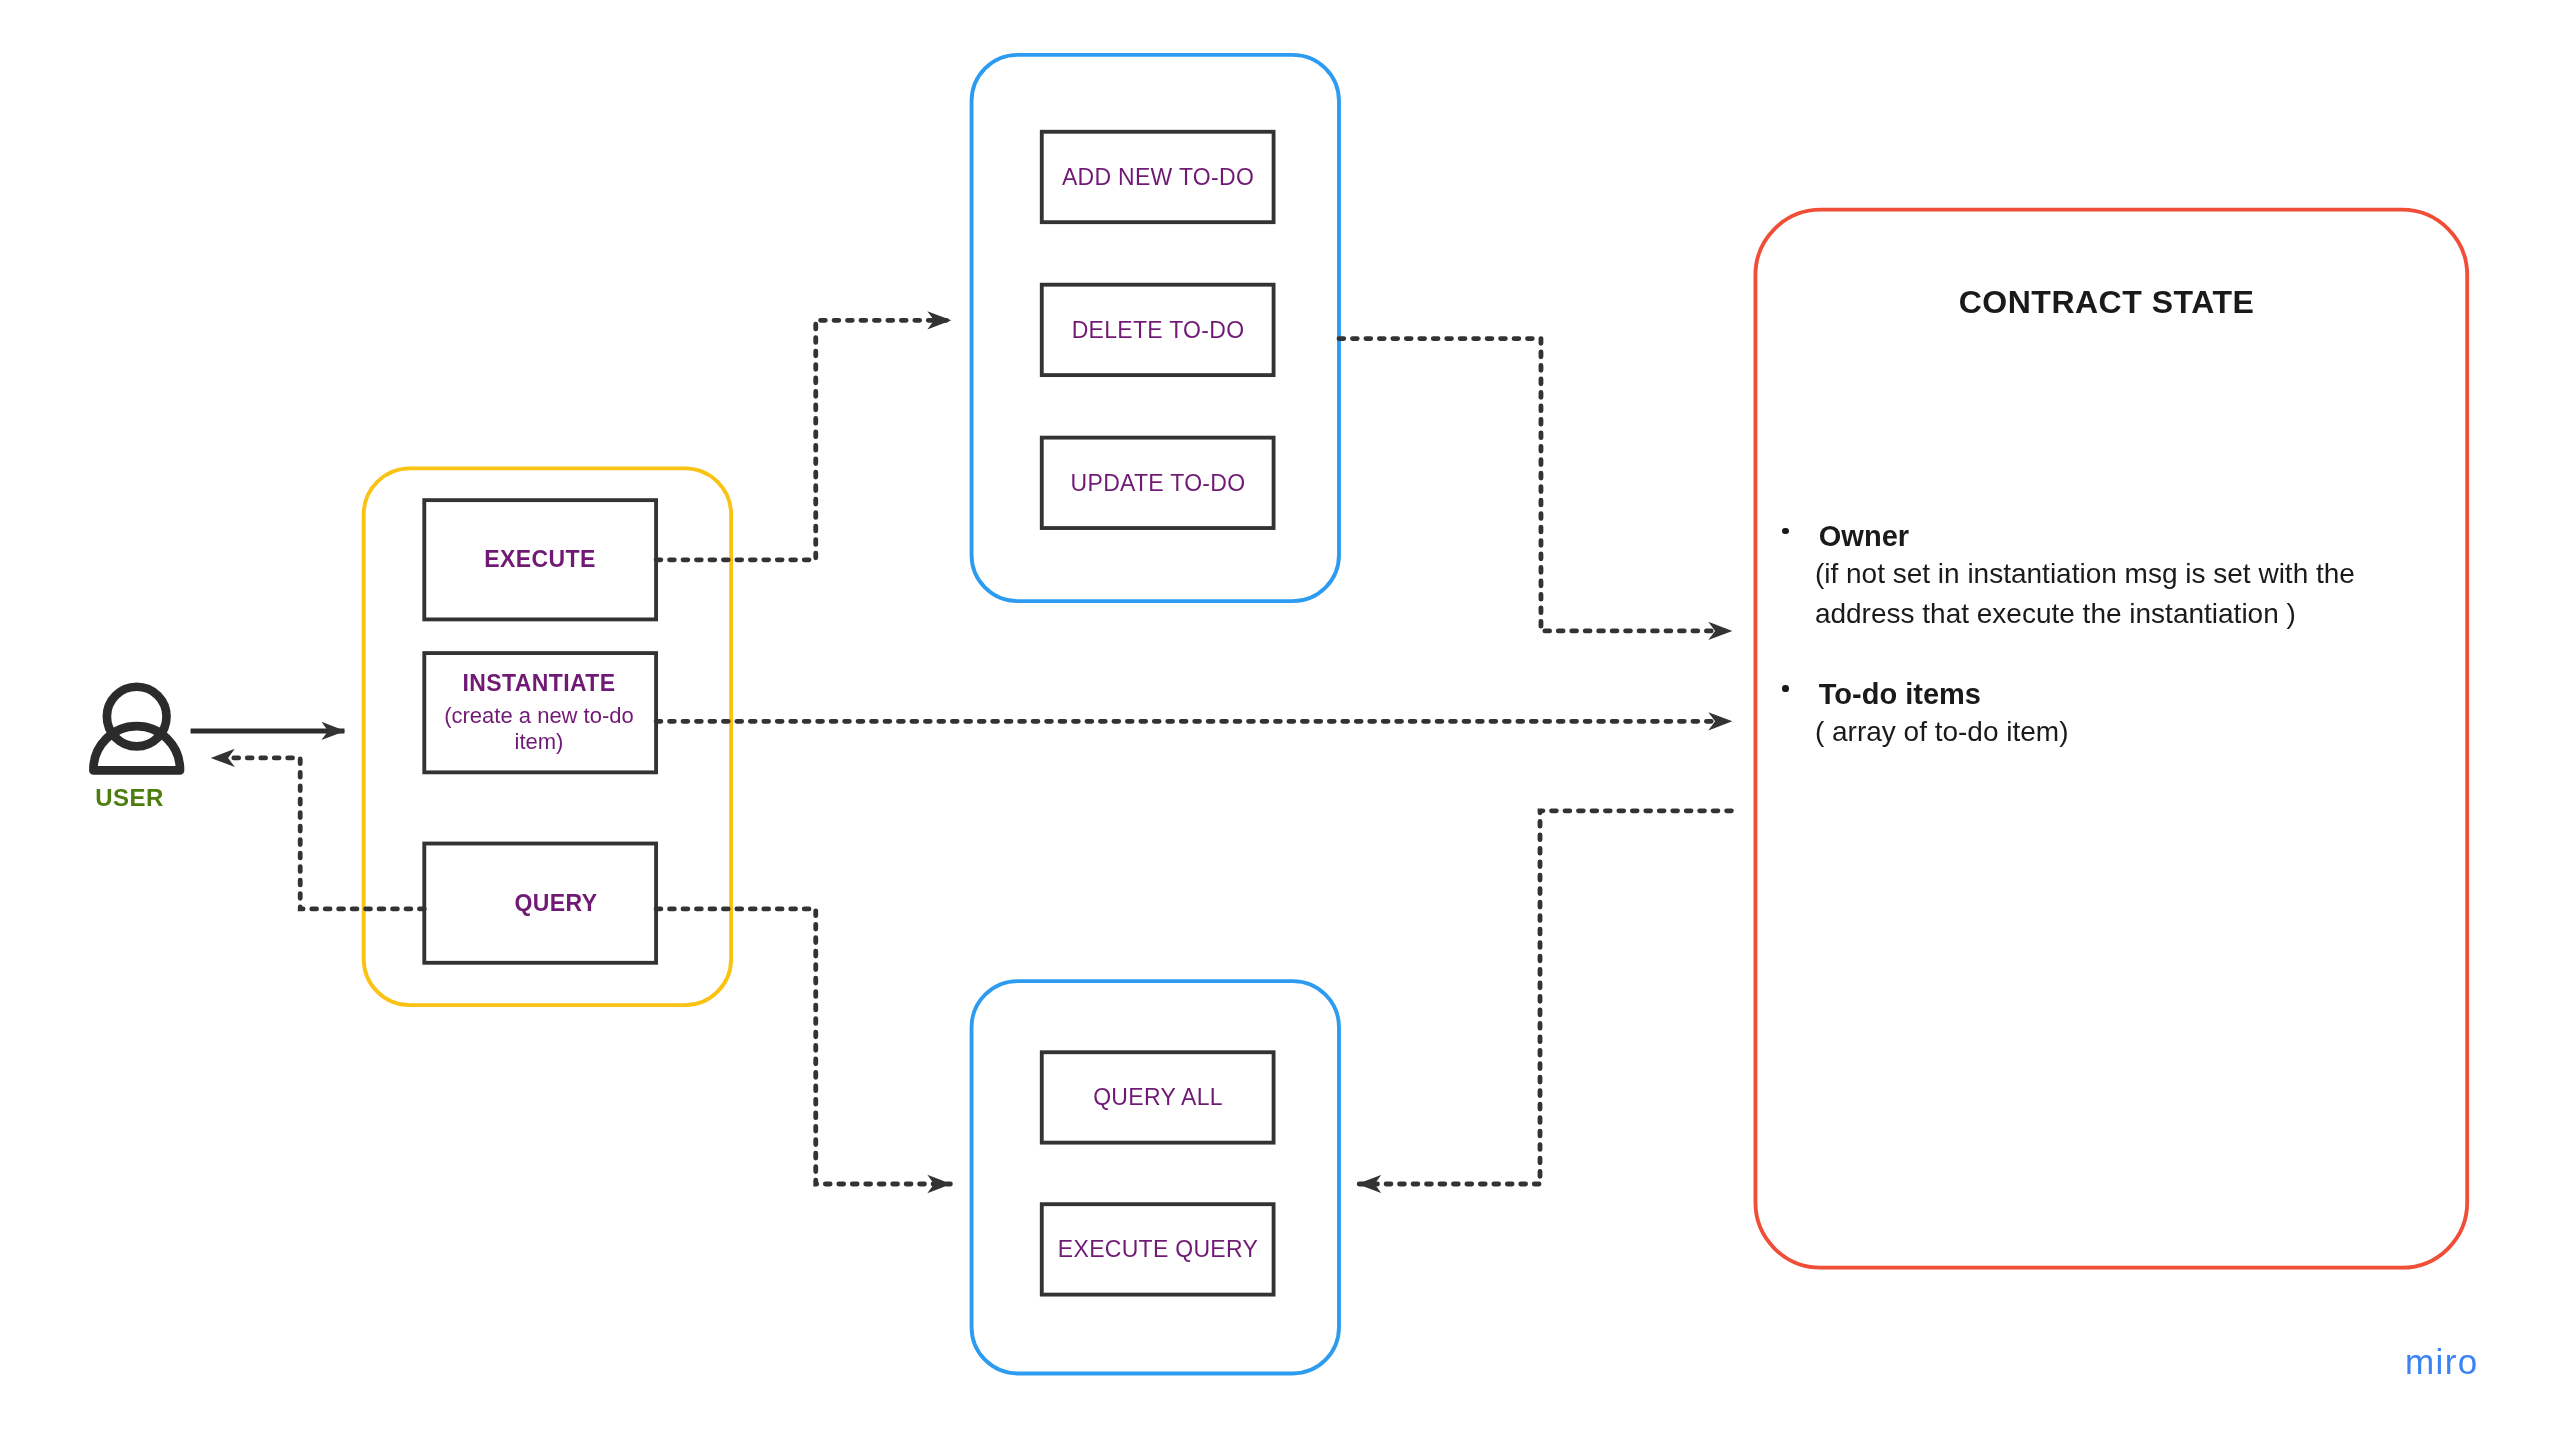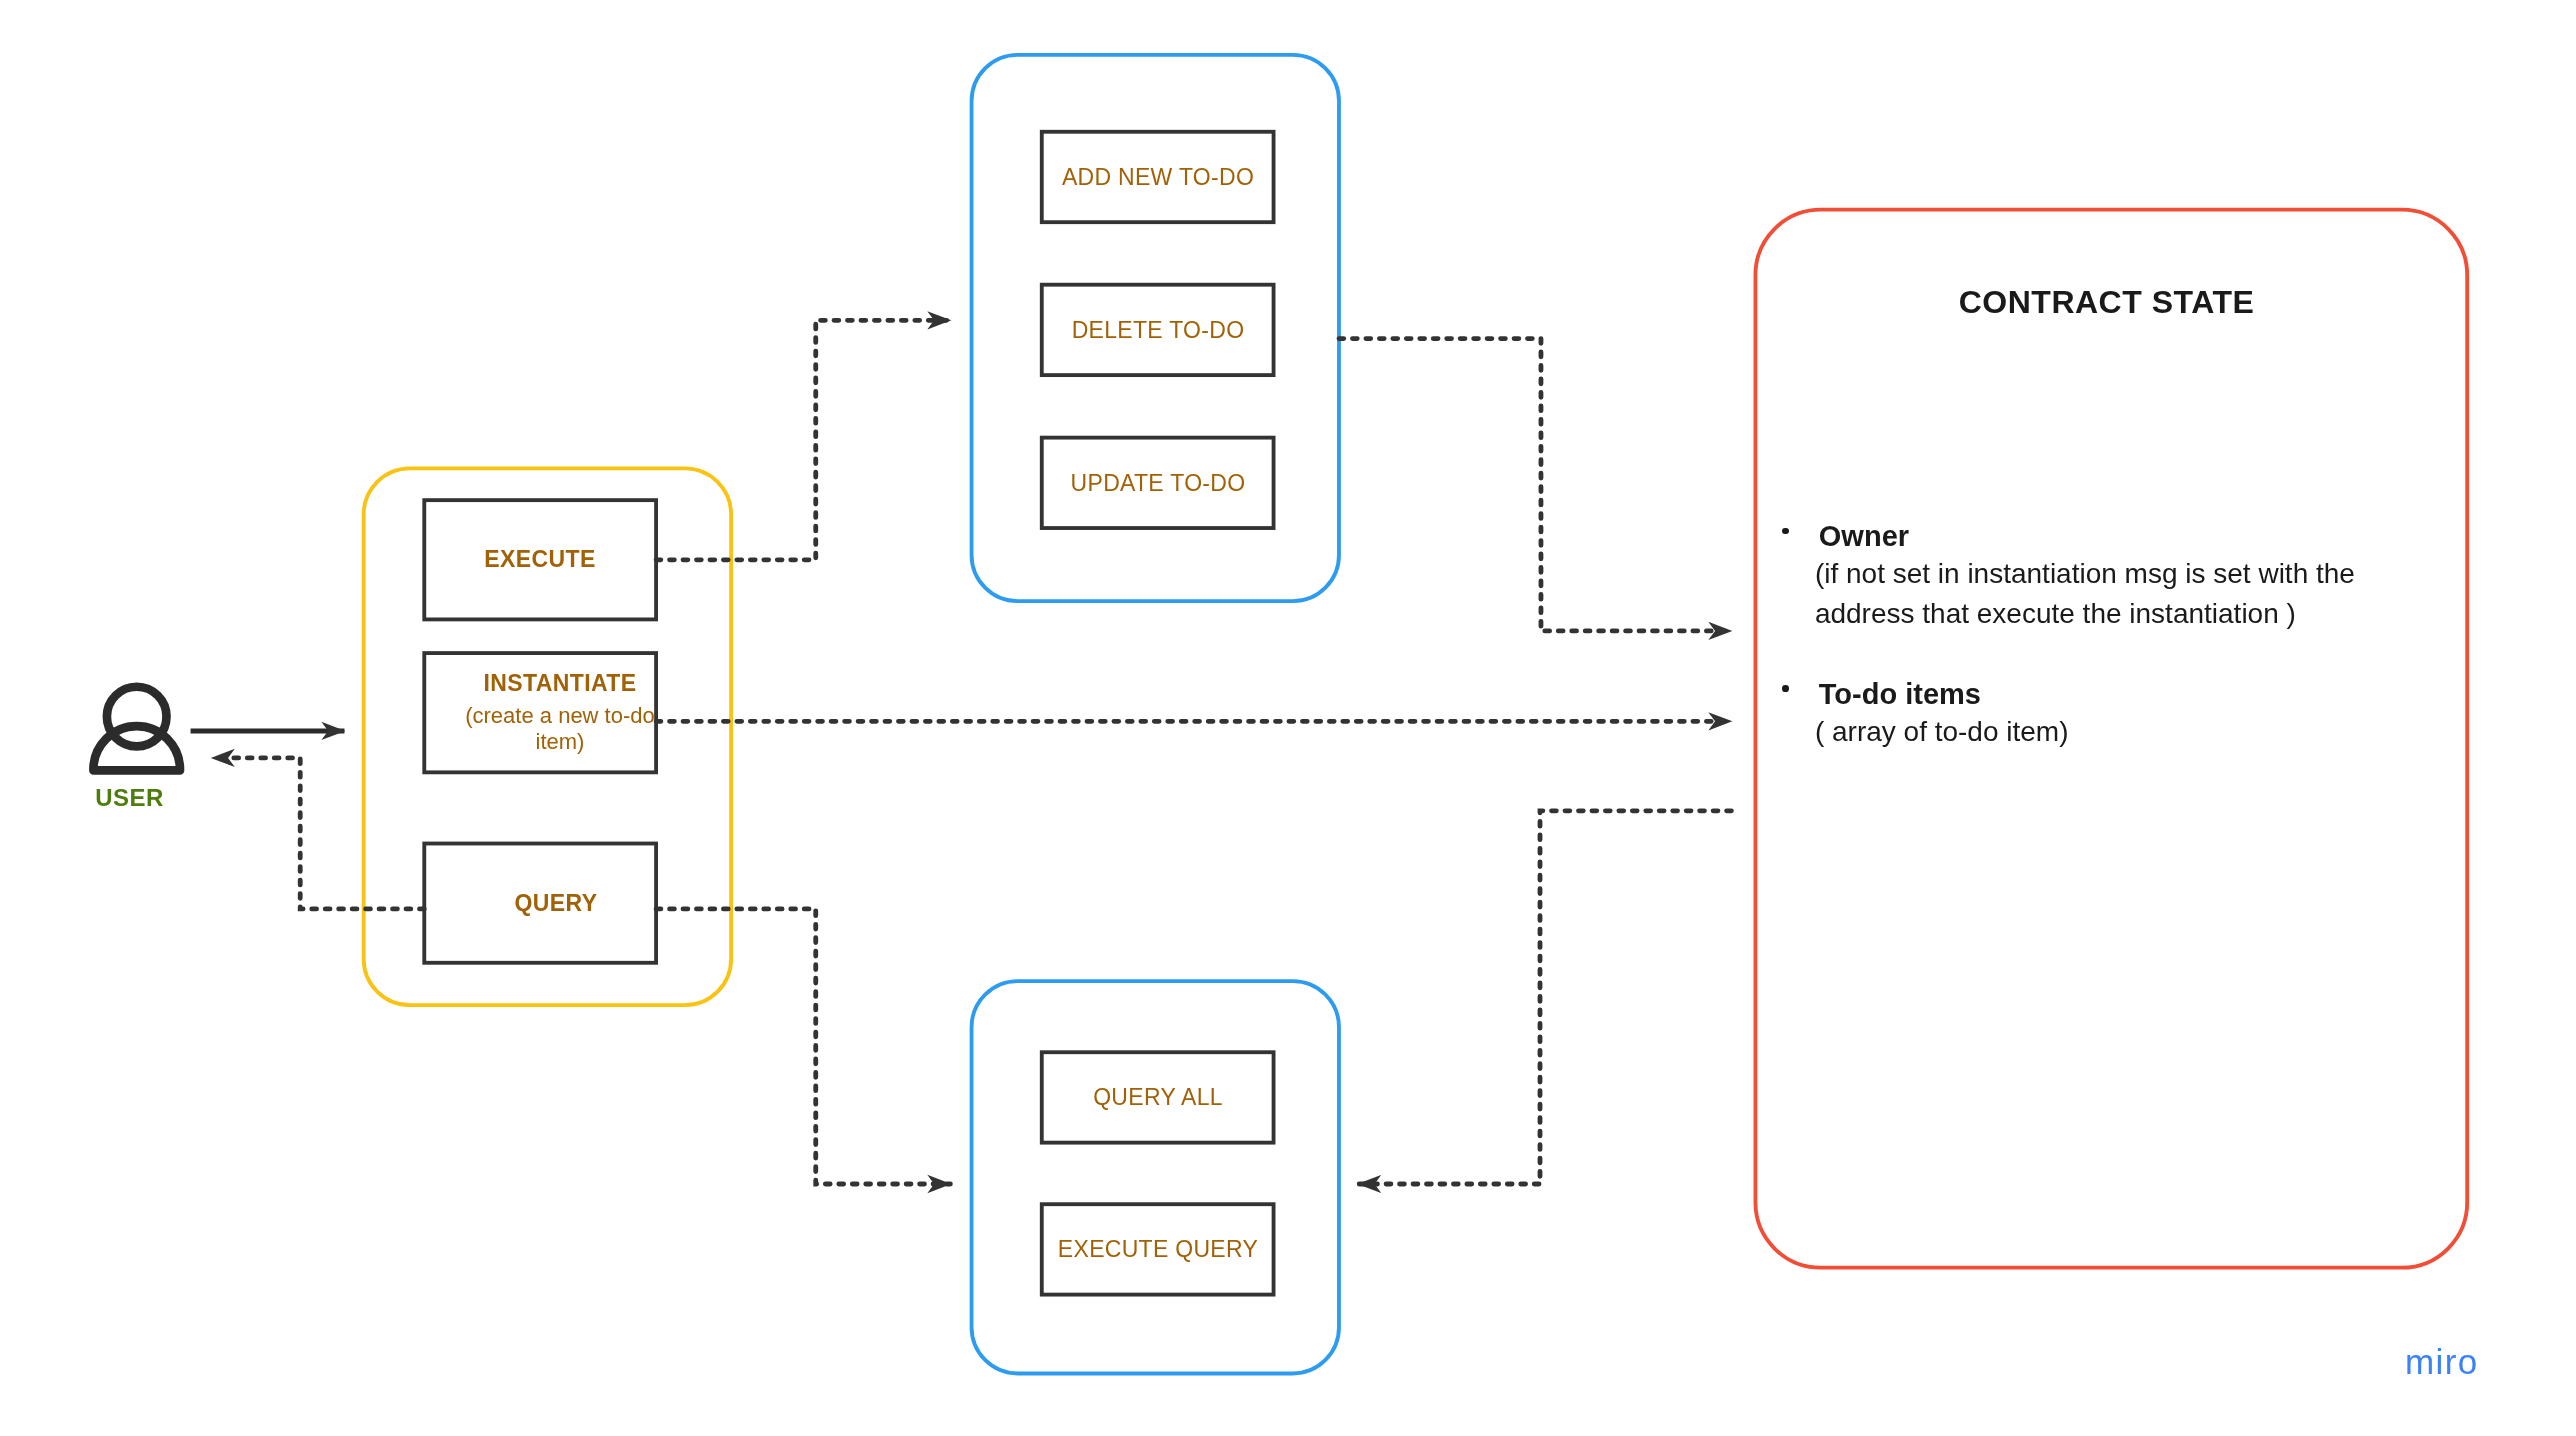--- a/index.html
+++ b/index.html
@@ -26,21 +26,21 @@
     width: 2576px;
     height: 1436px;
   }
   .box-label {
     position: absolute;
     display: flex;
     flex-direction: column;
     align-items: center;
     justify-content: center;
     text-align: center;
-    color: #a16207;
+    color: #701a75;
   }
   .lbl-plain {
     font-size: 23px;
     font-weight: 400;
     letter-spacing: 0.3px;
   }
   .lbl-bold {
     font-size: 23px;
     font-weight: 700;
     letter-spacing: 0.4px;
@@ -167,21 +167,21 @@
 
     <path d="M 1800 843 L 1601 843 L 1601 1231 L 1412 1231" fill="none" stroke="#333333" stroke-width="5" stroke-dasharray="5 9" stroke-linecap="round" marker-end="url(#arrowBig)"></path>
   </svg>
 
   <div id="user-label">USER</div>
 
   <div class="box-label" style="left:424px; top:500px; width:232px; height:119px;">
     <span class="lbl-bold">EXECUTE</span>
   </div>
 
-  <div class="box-label" style="left:444px; top:653px; width:232px; height:119px;">
+  <div class="box-label" style="left:423px; top:653px; width:232px; height:119px;">
     <span class="lbl-bold">INSTANTIATE</span>
     <span class="lbl-sub">(create a new to-do item)</span>
   </div>
 
   <div class="box-label" style="left:424px; top:844px; width:232px; height:119px;padding-left:16px;">
     <span class="lbl-bold">QUERY</span>
   </div>
 
   <div class="box-label" style="left:1042px; top:132px; width:232px; height:90px;">
     <span class="lbl-plain">ADD NEW TO-DO</span>

